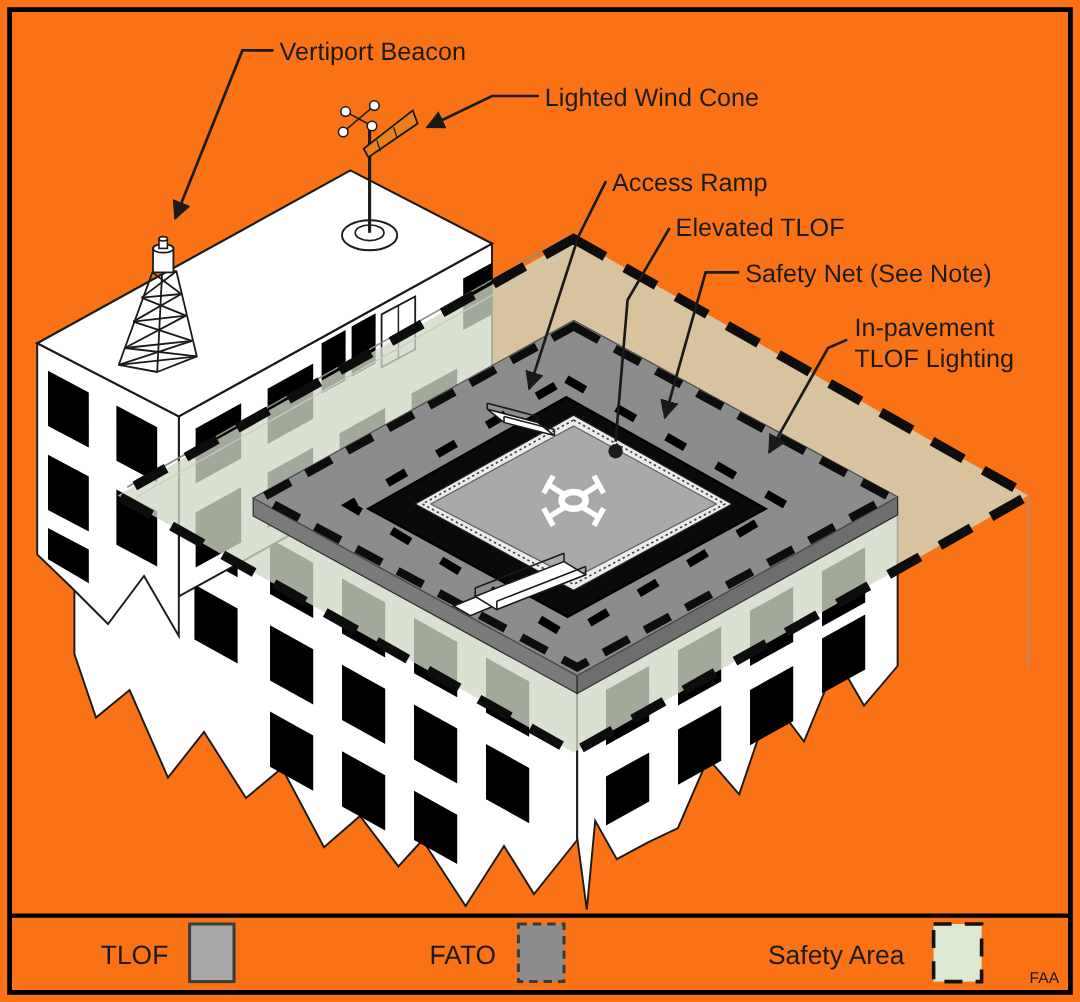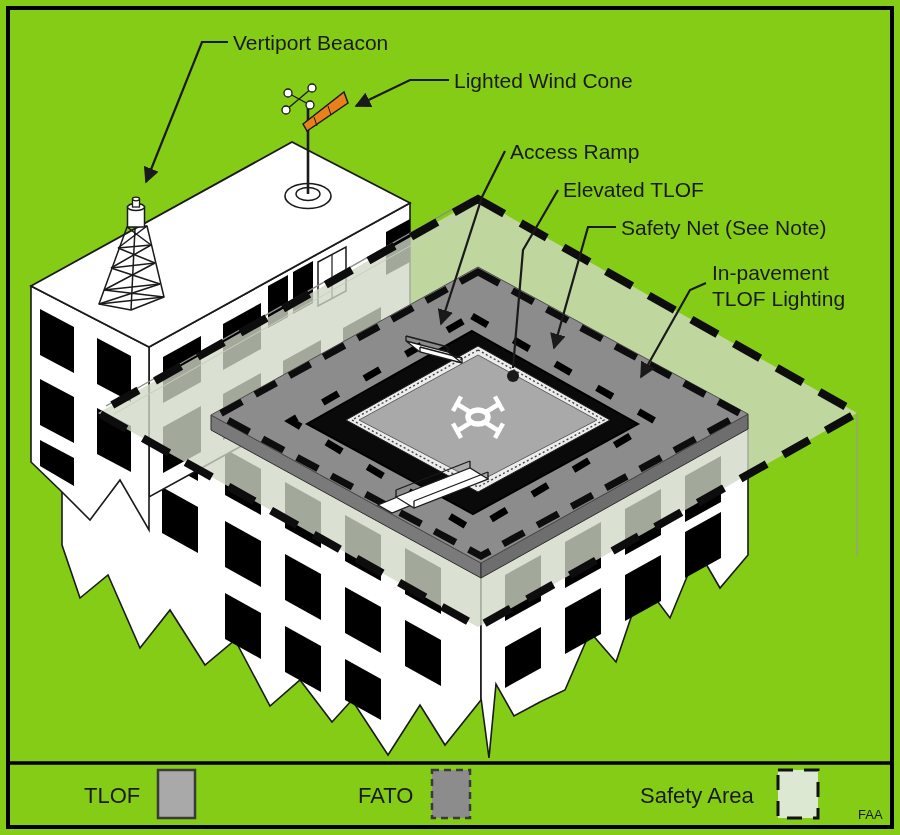--- a/index.html
+++ b/index.html
@@ -1,17 +1,17 @@
 <!DOCTYPE html>
 <html><head>
 <meta charset="utf-8">
 <style>
   html,body{margin:0;padding:0;background:#ffffff;}
   body{font-family:"Liberation Sans",sans-serif;}
-  #stage{position:relative;width:900px;height:835px;background:#84cc16;overflow:hidden;}
+  #stage{position:relative;width:900px;height:835px;background:#f97316;overflow:hidden;}
   #stage svg{position:absolute;left:0;top:0;}
   text{fill:#1a1a1a;}
   .callout{font-size:21px;}
   .legend-label{font-size:22px;}
   .credit{font-size:13px;}
   .leader{fill:none;stroke:#1a1a1a;stroke-width:2.2px;}
   .outline{stroke:#1a1a1a;fill:#ffffff;}
   .win{fill:#000000;stroke:none;}
   .lattice{fill:none;stroke:#1a1a1a;stroke-width:1.5px;stroke-linejoin:round;}
 </style>

